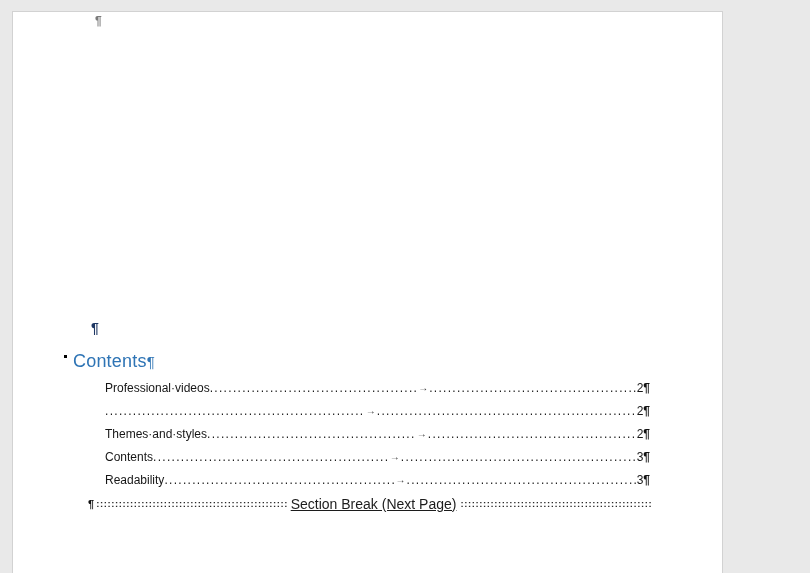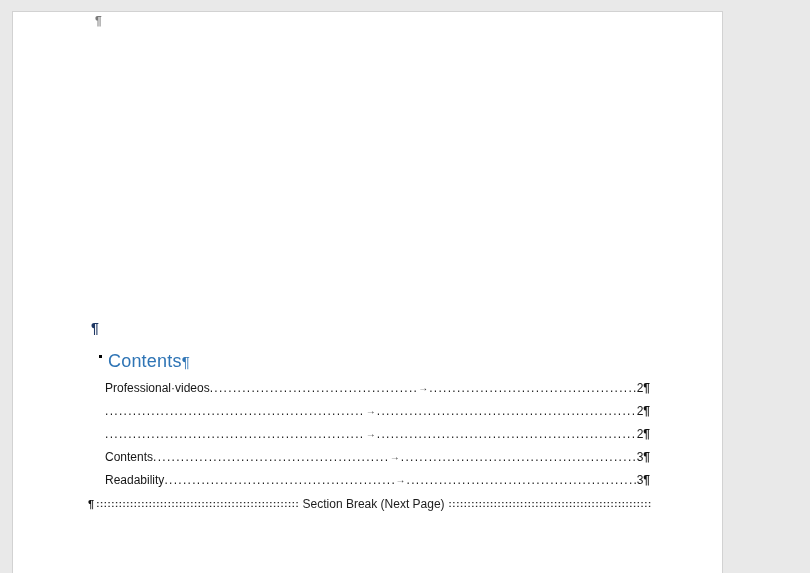--- a/index.html
+++ b/index.html
@@ -39,21 +39,21 @@
   .pilcrow-empty {
     position: absolute;
     left: 78px;
     top: 308px;
     font-size: 14px;
     color: #1f3864;
     font-weight: 700;
   }
   .heading {
     position: absolute;
-    left: 95px;
+    left: 60px;
     top: 339px;
     font-size: 18px;
     color: #2e74b5;
     letter-spacing: 0.2px;
     white-space: nowrap;
   }
   .heading .anchor-square {
     position: absolute;
     left: -9px;
     top: 4px;
@@ -137,22 +137,23 @@
   .sb-leader::after {
     content: "::::::::::::::::::::::::::::::::::::::::::::::::::::::::::::::::::::::::::::::::::::::::::::::::::::::::::::::::::::::::::::::::::::::::::::::::::::::::::::::::";
     font-size: 9.5px;
     letter-spacing: 0.6px;
     color: #2a2a2a;
     font-weight: 600;
   }
   .sb-label {
     flex: 0 0 auto;
     padding: 0 4px;
-    font-size: 12px;
+    font-size: 14px;
     color: #1c1c1c;
+    text-decoration: underline;
   }
 </style>
 </head>
 <body>
 
 <div class="canvas">
   <div class="page">
 
     <span class="pilcrow-top">¶</span>
 
@@ -175,20 +176,21 @@
 
       <div class="toc-row">
         <span class="dots"></span>
         <span class="tab-arrow">→</span>
         <span class="dots"></span>
         <span class="page-num">2</span>
         <span class="row-pilcrow">¶</span>
       </div>
 
       <div class="toc-row">
+        <span class="toc-label">Themes·and·styles</span>
         <span class="dots"></span>
         <span class="tab-arrow">→</span>
         <span class="dots"></span>
         <span class="page-num">2</span>
         <span class="row-pilcrow">¶</span>
       </div>
 
       <div class="toc-row">
         <span class="toc-label">Contents</span>
         <span class="dots"></span>

